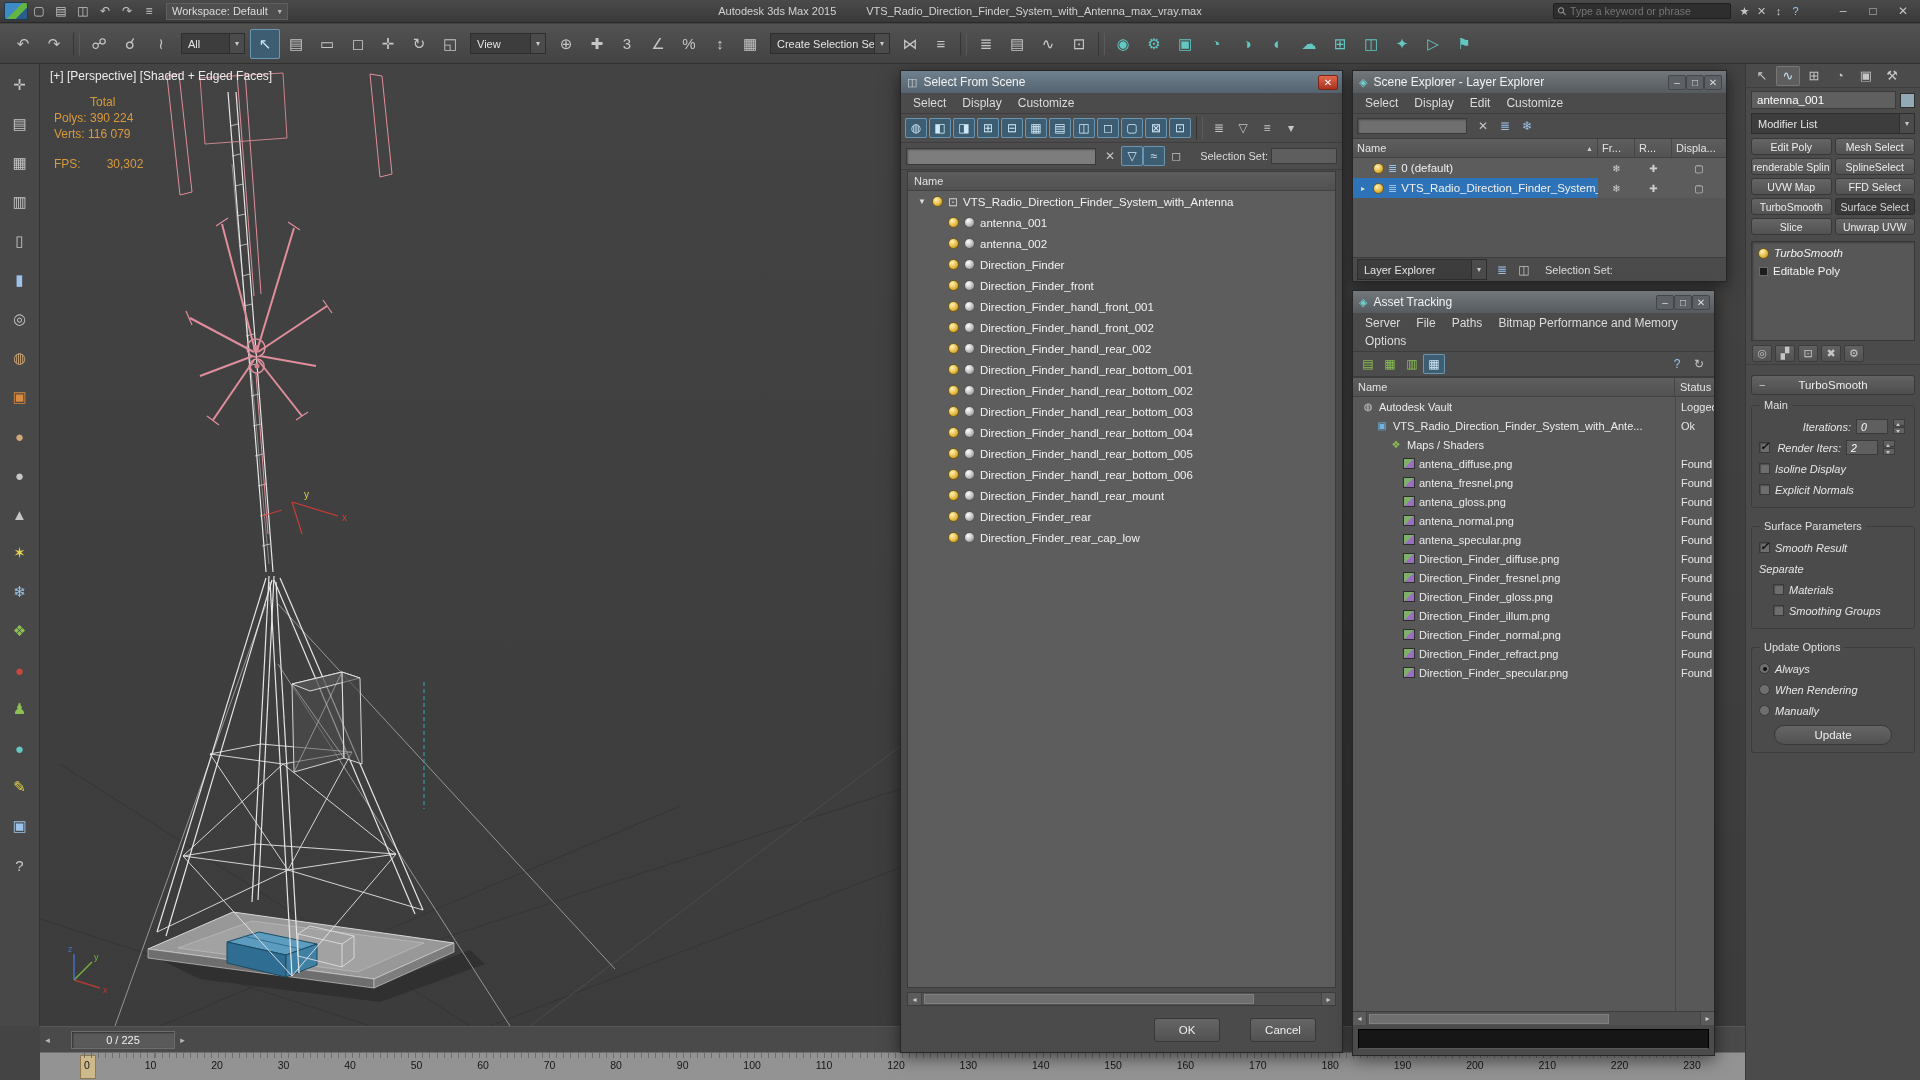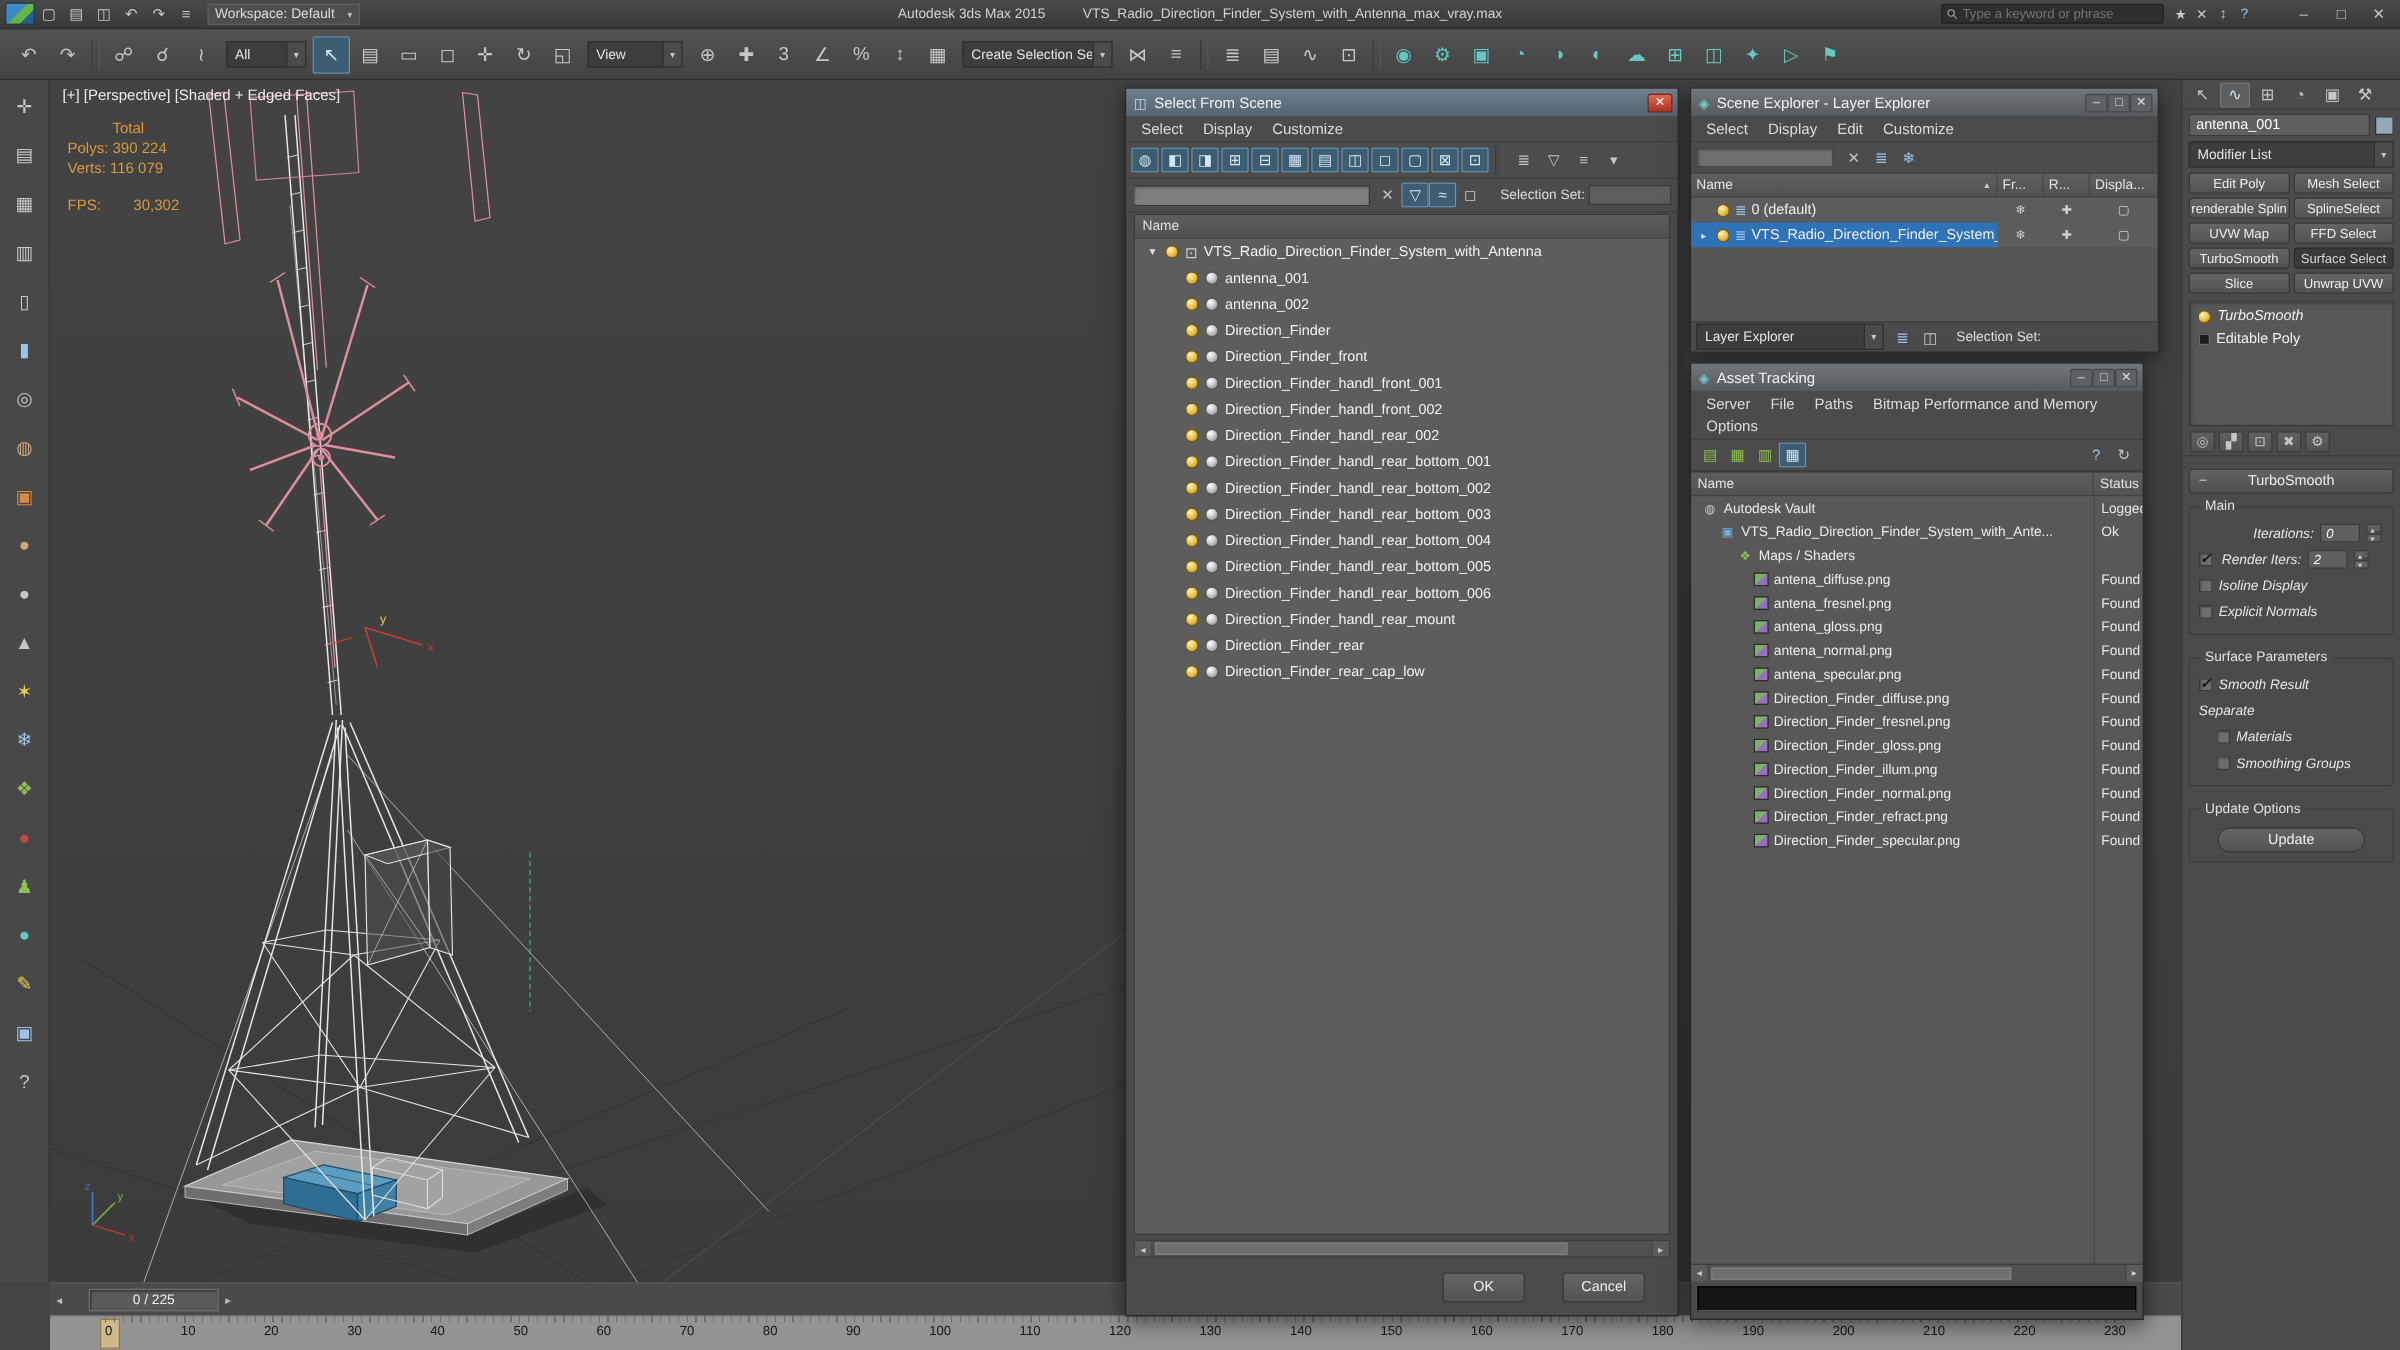--- a/index.html
+++ b/index.html
@@ -905,21 +905,21 @@
           <span class="c-blue" style="font-size:11px">≣</span>
           <span>VTS_Radio_Direction_Finder_System_...</span>
         </div>
         <div class="se-cell">❄</div>
         <div class="se-cell c-yellow">✚</div>
         <div class="se-cell wide">▢</div>
       </div>
     </div>
   <div id="se-empty"></div>
   <div id="se-bottom">
-    <div class="dd" style="width:150px;margin:0;">
+    <div class="dd" style="width:130px;margin:0;">
       <span class="lbl">Layer Explorer</span>
       <span class="car">▾</span>
     </div>
     <span class="row">
 
     <span class="tile wtile c-blue">
           <span>≣</span>
         </span>
         <span class="tile wtile">
           <span>◫</span>
@@ -1249,15 +1249,32 @@
       <span class="cb"></span>
       <span>Materials</span>
     </div>
     <div class="prow subind">
       <span class="cb"></span>
       <span>Smoothing Groups</span>
     </div>
   </div>
   <div class="group">
     <span class="gtitle">Update Options</span>
+    <div>
+
+        <div class="prow">
+          <span class="radio on"></span>
+          <span>Always</span>
+        </div>
+
+        <div class="prow">
+          <span class="radio"></span>
+          <span>When Rendering</span>
+        </div>
+
+        <div class="prow">
+          <span class="radio"></span>
+          <span>Manually</span>
+        </div>
+      </div>
     <div class="btn" id="update-btn">Update</div>
   </div>
 </div>
 
 </body></html>

